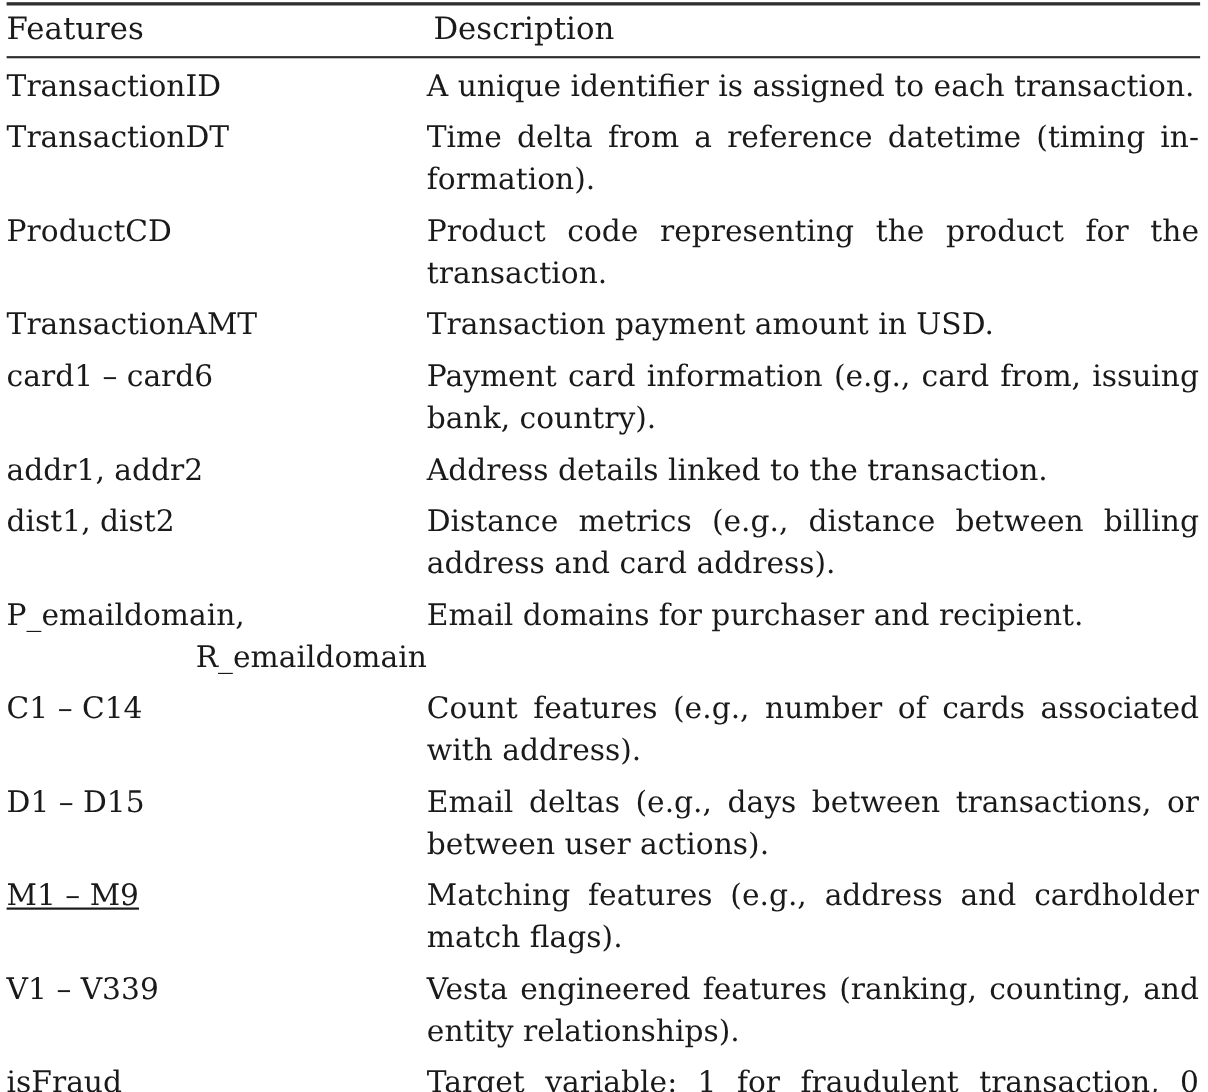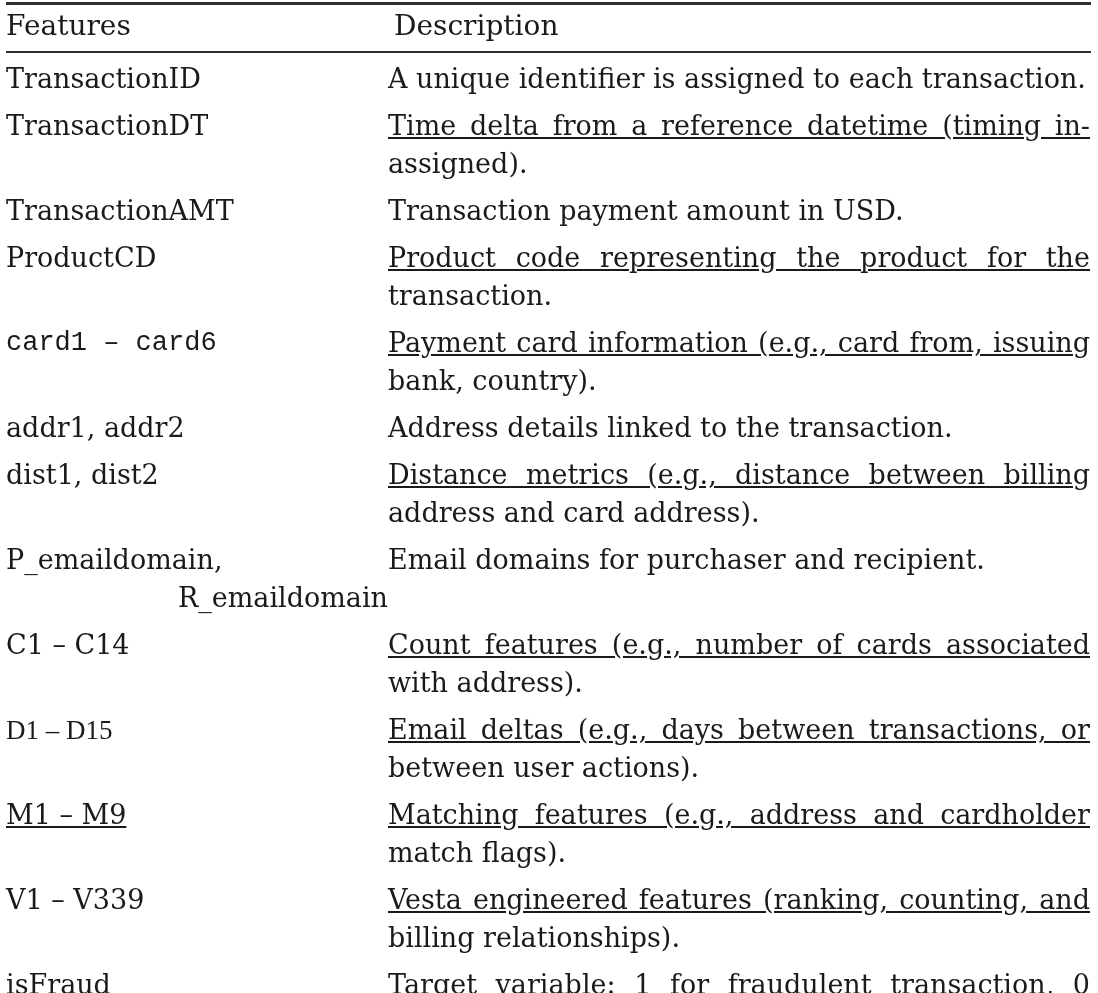--- a/index.html
+++ b/index.html
@@ -75,21 +75,20 @@
     padding-right: 8px !important;
     text-align: justify;
     text-justify: inter-word;
     hyphens: manual;
   }
   .row-desc > .just-line {
     display: block;
     text-align: justify;
     text-align-last: justify;
     white-space: nowrap;
-    text-decoration: underline;
   }
   .row-desc > .last-line {
     display: block;
     text-align: left;
     text-align-last: left;
     white-space: nowrap;
   }
 </style>
 </head>
 <body>
@@ -118,43 +117,43 @@
           <td class="row-desc">
             <span class="last-line">A unique identifier is assigned to each transaction.</span>
           </td>
         </tr>
         <tr>
           <td class="row-feature">
             <span style="display: block;">TransactionDT</span>
           </td>
           <td class="row-desc">
             <span class="just-line">Time delta from a reference datetime (timing in-</span>
-            <span class="last-line">assigned).</span>
-          </td>
-        </tr>
-        <tr>
-          <td class="row-feature">
-            <span style="display: block;">TransactionAMT</span>
-          </td>
-          <td class="row-desc">
-            <span class="last-line">Transaction payment amount in USD.</span>
+            <span class="last-line">formation).</span>
           </td>
         </tr>
         <tr>
           <td class="row-feature">
             <span style="display: block;">ProductCD</span>
           </td>
           <td class="row-desc">
             <span class="just-line">Product code representing the product for the</span>
             <span class="last-line">transaction.</span>
           </td>
         </tr>
         <tr>
           <td class="row-feature">
-            <span style="display: block; font-family: Liberation Mono, monospace;">card1 – card6</span>
+            <span style="display: block;">TransactionAMT</span>
+          </td>
+          <td class="row-desc">
+            <span class="last-line">Transaction payment amount in USD.</span>
+          </td>
+        </tr>
+        <tr>
+          <td class="row-feature">
+            <span style="display: block;">card1 – card6</span>
           </td>
           <td class="row-desc">
             <span class="just-line">Payment card information (e.g., card from, issuing</span>
             <span class="last-line">bank, country).</span>
           </td>
         </tr>
         <tr>
           <td class="row-feature">
             <span style="display: block;">addr1, addr2</span>
           </td>
@@ -184,21 +183,21 @@
           <td class="row-feature">
             <span style="display: block;">C1 – C14</span>
           </td>
           <td class="row-desc">
             <span class="just-line">Count features (e.g., number of cards associated</span>
             <span class="last-line">with address).</span>
           </td>
         </tr>
         <tr>
           <td class="row-feature">
-            <span style="display: block; font-family: Liberation Serif, serif;">D1 – D15</span>
+            <span style="display: block;">D1 – D15</span>
           </td>
           <td class="row-desc">
             <span class="just-line">Email deltas (e.g., days between transactions, or</span>
             <span class="last-line">between user actions).</span>
           </td>
         </tr>
         <tr>
           <td class="row-feature">
             <span style="display: block; text-decoration: underline;">M1 – M9</span>
           </td>
@@ -206,21 +205,21 @@
             <span class="just-line">Matching features (e.g., address and cardholder</span>
             <span class="last-line">match flags).</span>
           </td>
         </tr>
         <tr>
           <td class="row-feature">
             <span style="display: block;">V1 – V339</span>
           </td>
           <td class="row-desc">
             <span class="just-line">Vesta engineered features (ranking, counting, and</span>
-            <span class="last-line">billing relationships).</span>
+            <span class="last-line">entity relationships).</span>
           </td>
         </tr>
         <tr>
           <td class="row-feature">
             <span style="display: block;">isFraud</span>
           </td>
           <td class="row-desc">
             <span class="just-line">Target variable:  1 for fraudulent transaction, 0</span>
           </td>
         </tr>

